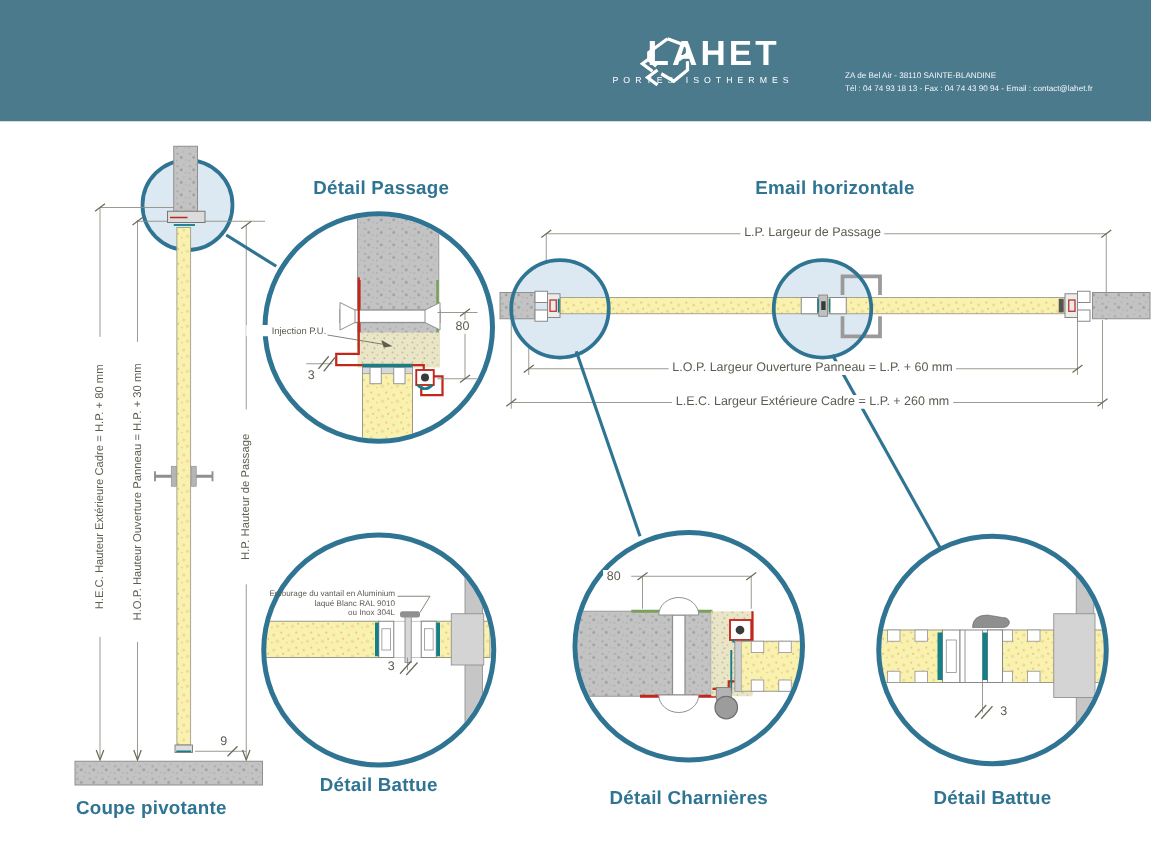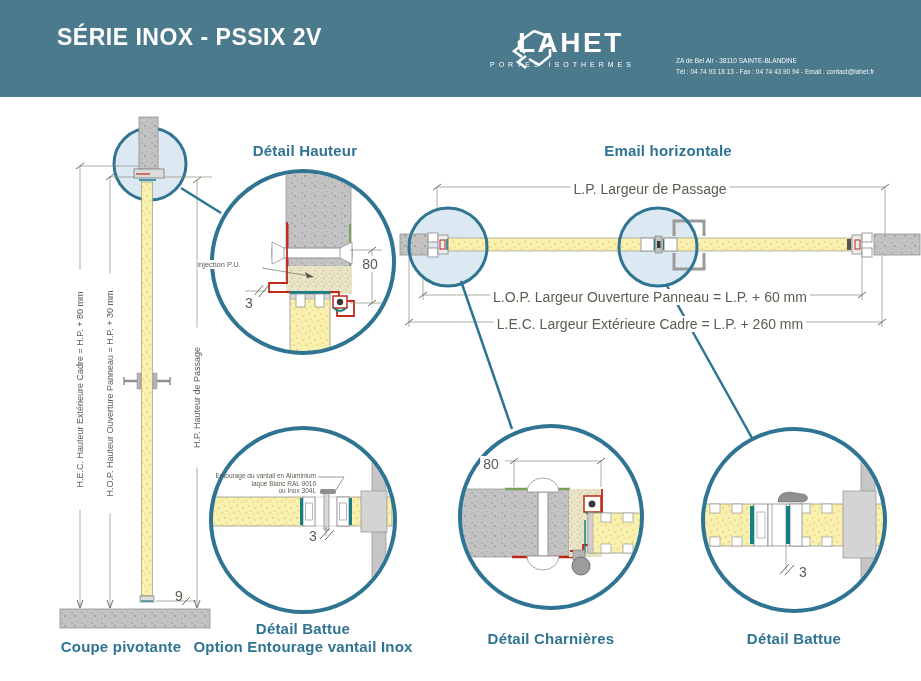--- a/index.html
+++ b/index.html
@@ -9,33 +9,32 @@
   .header{position:absolute;left:0;top:0;width:921px;height:97px;background:#4b7a8d;}
   .h-title{position:absolute;left:57px;top:24px;font-size:23px;font-weight:700;color:#fff;letter-spacing:.5px;white-space:nowrap;}
   .h-sub{position:absolute;left:57px;top:56px;font-size:15.5px;font-weight:700;color:#fff;letter-spacing:.3px;white-space:nowrap;}
   .logo{position:absolute;left:512px;top:28px;display:flex;align-items:flex-start;}
   .logo-col{margin-left:6px;}
   .logo-name{font-size:28px;font-weight:700;color:#fff;letter-spacing:2.5px;line-height:30px;}
   .logo-tag{font-size:7px;color:#fff;letter-spacing:4px;margin-top:3px;margin-left:-28px;white-space:nowrap;}
   .address{position:absolute;left:676px;top:56px;color:#f2f6f8;font-size:6.5px;line-height:10.5px;white-space:nowrap;}
   
   .cap{position:absolute;font-size:15px;font-weight:700;color:#2f7492;white-space:nowrap;transform:translateX(-50%);letter-spacing:.2px;}
-  .dim{position:absolute;font-size:14px;color:#5c5c50;background:#fff;padding:0 3px;white-space:nowrap;transform:translateX(-50%);}
+  .dim{position:absolute;font-size:10px;color:#5c5c50;background:#fff;padding:0 3px;white-space:nowrap;transform:translateX(-50%);}
   .vlabel{position:absolute;font-size:9px;color:#5c5c50;background:#fff;text-align:center;white-space:nowrap;transform:rotate(-90deg);height:13px;line-height:13px;}
-  .inj{position:absolute;left:197px;top:260px;width:64px;font-size:7.5px;color:#5c5c50;background:#fff;white-space:nowrap;}
+  .inj{position:absolute;left:197px;top:260px;width:64px;text-align:right;font-size:7.5px;color:#5c5c50;background:#fff;white-space:nowrap;}
   .ann{position:absolute;left:196px;top:472px;width:120px;text-align:right;font-size:6.5px;line-height:7.5px;color:#5c5c50;white-space:nowrap;}
   svg{position:absolute;left:0;top:0;}
 </style>
 </head>
 <body>
 
 <div class="page">
 
   <div class="header">
-    <div class="h-title">SÉRIE INOX - PSSIX 2V</div>
     <div class="logo">
       <span>
         <svg width="40" height="50" viewBox="0 0 40 50">
           <g stroke="#ffffff" stroke-width="2.6" fill="none">
             <path d="M22,3 L38,9 V15 L31,20"></path>
             <path d="M22,3 L7,14 V20 L13,25"></path>
             <path d="M10,17 L2,23 L10,29"></path>
             <path d="M14,28 L6,34 L14,40"></path>
             <path d="M17,31 L27,37 L38,28 V21"></path>
           </g>
@@ -283,25 +282,24 @@
         <rect x="320" y="489" width="16" height="5" rx="2" fill="#8f8f8f"></rect>
         <rect x="361" y="491" width="26" height="41" fill="#d4d4d4" stroke="#8f8f8f" stroke-width="0.7"></rect>
         <path d="M318,477 H344 L336,490" fill="none" stroke="#5c5c50" stroke-width="0.6"></path>
         <path d="M326,526 V536" stroke="#8d8d7f" stroke-width="0.7"></path>
         <path d="M320,539 L329,529 M325,540 L334,530" stroke="#6b6b5e" stroke-width="1" fill="none"></path>
       </g>
       <circle cx="303" cy="520" r="92" fill="none" stroke="#2f7492" stroke-width="4"></circle>
     </g>
   </svg>
 
-  <div class="cap" style="left:305px;top:142px">Détail Hauteur</div>
+  <div class="cap" style="left:305px;top:142px">Détail Passage</div>
   <div class="cap" style="left:668px;top:142px">Email horizontale</div>
   <div class="cap" style="left:121px;top:638px">Coupe pivotante</div>
   <div class="cap" style="left:303px;top:620px">Détail Battue</div>
-  <div class="cap" style="left:303px;top:638px">Option Entourage vantail Inox</div>
   <div class="cap" style="left:551px;top:630px">Détail Charnières</div>
   <div class="cap" style="left:794px;top:630px">Détail Battue</div>
 
   <div class="dim" style="left:650px;top:181px">L.P. Largeur de Passage</div>
   <div class="dim" style="left:650px;top:289px">L.O.P. Largeur Ouverture Panneau = L.P. + 60 mm</div>
   <div class="dim" style="left:650px;top:316px">L.E.C. Largeur Extérieure Cadre = L.P. + 260 mm</div>
 
   <div class="vlabel" style="left:-40px;top:383px;width:240px">H.E.C. Hauteur Extérieure Cadre = H.P. + 80 mm</div>
   <div class="vlabel" style="left:-10px;top:387px;width:240px">H.O.P. Hauteur Ouverture Panneau = H.P. + 30 mm</div>
   <div class="vlabel" style="left:127px;top:391px;width:140px">H.P. Hauteur de Passage</div>

